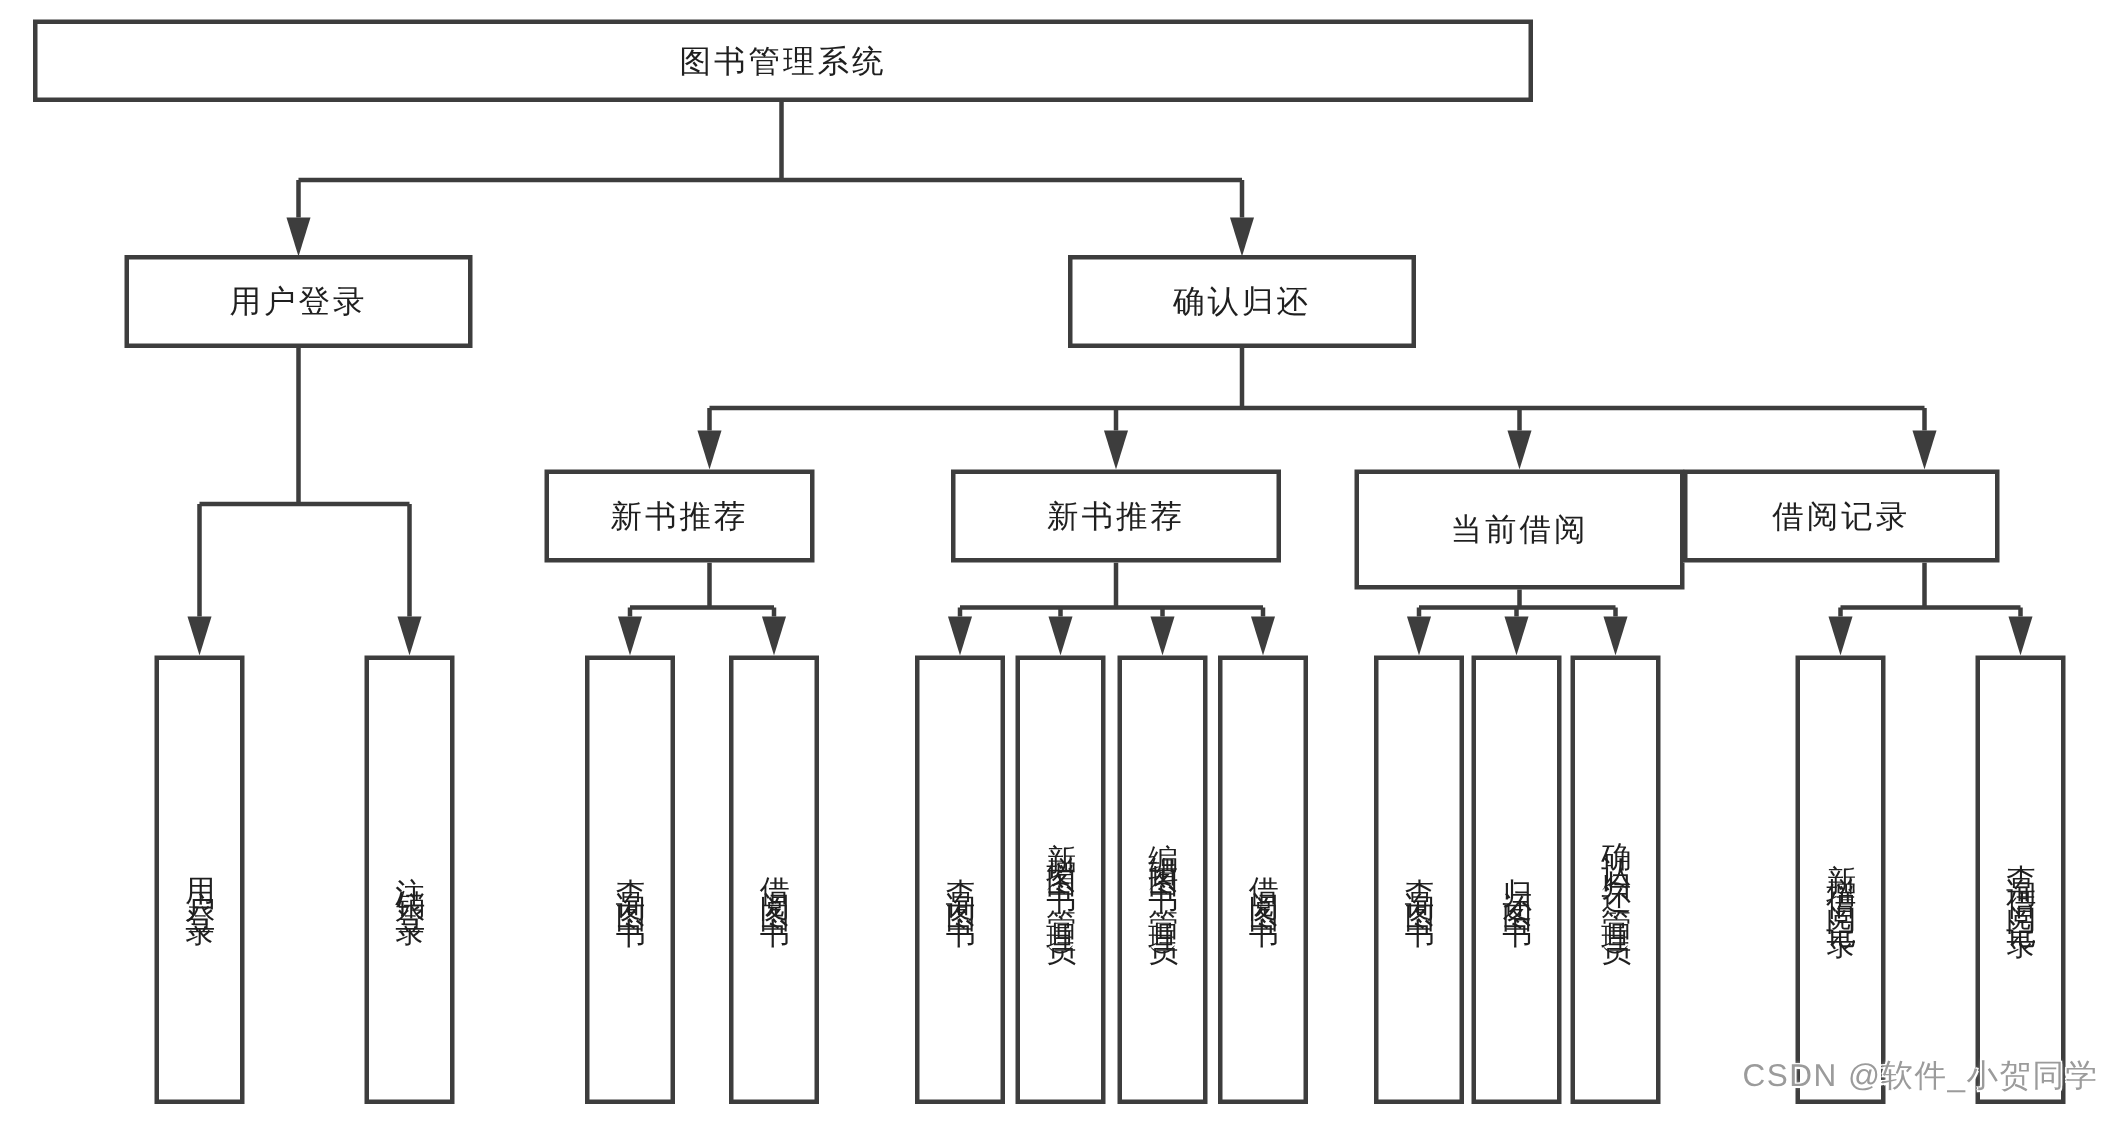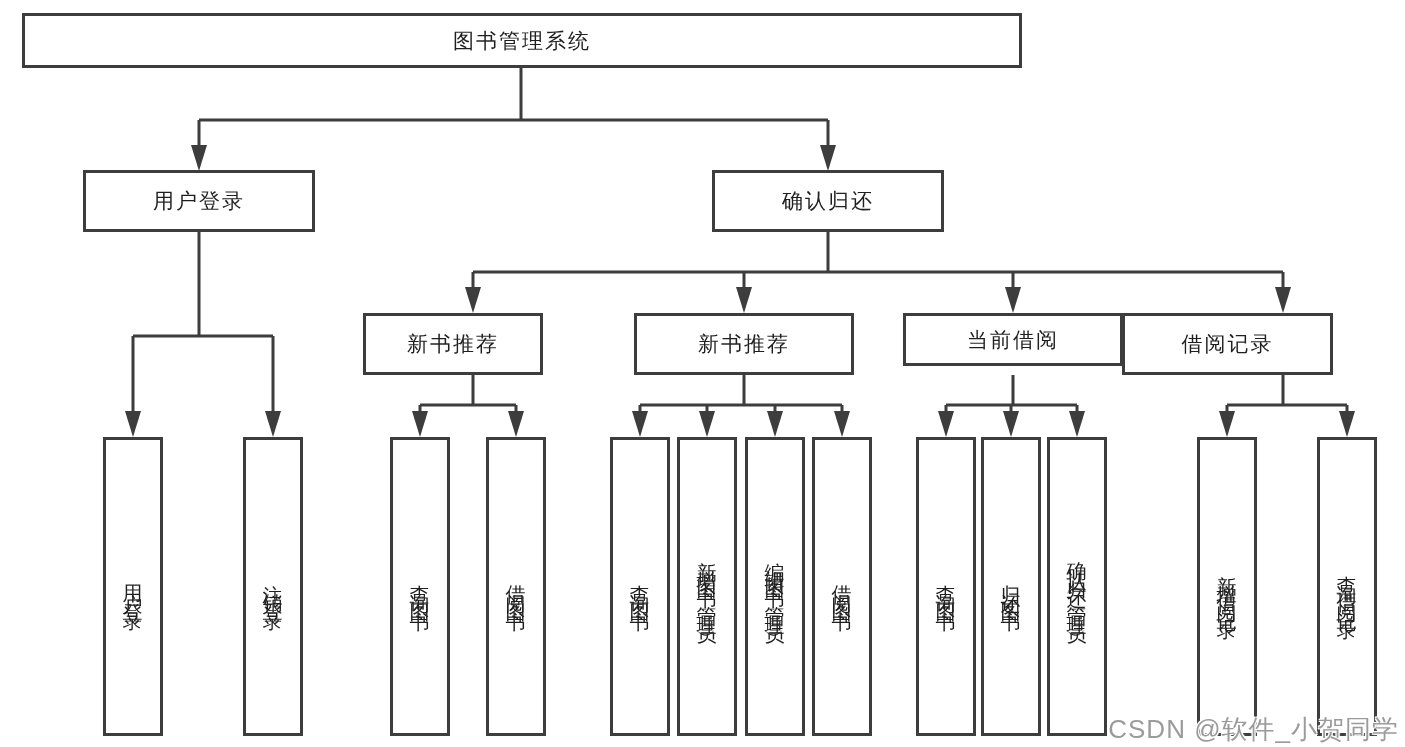--- a/index.html
+++ b/index.html
@@ -39,22 +39,22 @@
     writing-mode: vertical-rl;
     text-orientation: mixed;
     font-size: 20px;
     letter-spacing: 9px;
     line-height: 1.1;
     color: var(--text, #1f1f1f);
   }
   .watermark {
     position: absolute;
     right: 6px;
-    bottom: 0;
-    font-size: 26px;
+    bottom: 16px;
+    font-size: 21px;
     letter-spacing: 1px;
     color: var(--watermark-text, #9b9b9b);
     text-shadow: -1px -1px 0 #fff, 1px -1px 0 #fff, -1px 1px 0 #fff, 1px 1px 0 #fff, 0 0 3px #fff;
     white-space: nowrap;
   }
 </style>
 </head>
 <body>
 
 <svg id="connectors" width="1405" height="747" viewBox="0 0 1405 747" aria-hidden="true">
@@ -103,21 +103,21 @@
 <div class="box" style="left:712px; top:170px; width:232px; height:62px">
   <span class="h-label">确认归还</span>
 </div>
 
 <div class="box" style="left:363px; top:313px; width:180px; height:62px">
   <span class="h-label">新书推荐</span>
 </div>
 <div class="box" style="left:634px; top:313px; width:220px; height:62px">
   <span class="h-label">新书推荐</span>
 </div>
-<div class="box" style="left:903px; top:313px; width:220px; height:53px">
+<div class="box" style="left:903px; top:313px; width:220px; height:80px">
   <span class="h-label">当前借阅</span>
 </div>
 <div class="box" style="left:1122px; top:313px; width:211px; height:62px">
   <span class="h-label">借阅记录</span>
 </div>
 
 <div class="box leaf" style="left:103px">
   <span class="v-label">用户登录</span>
 </div>
 <div class="box leaf" style="left:243px">

